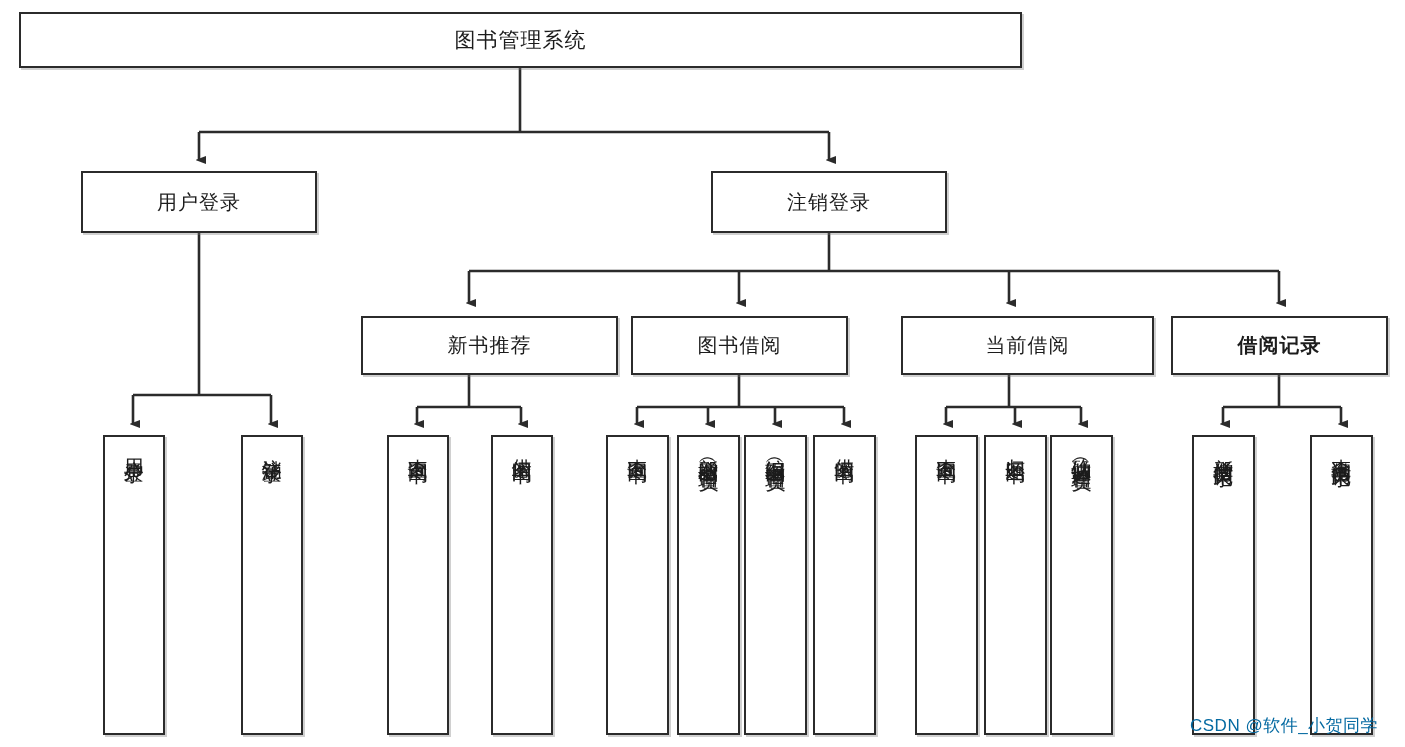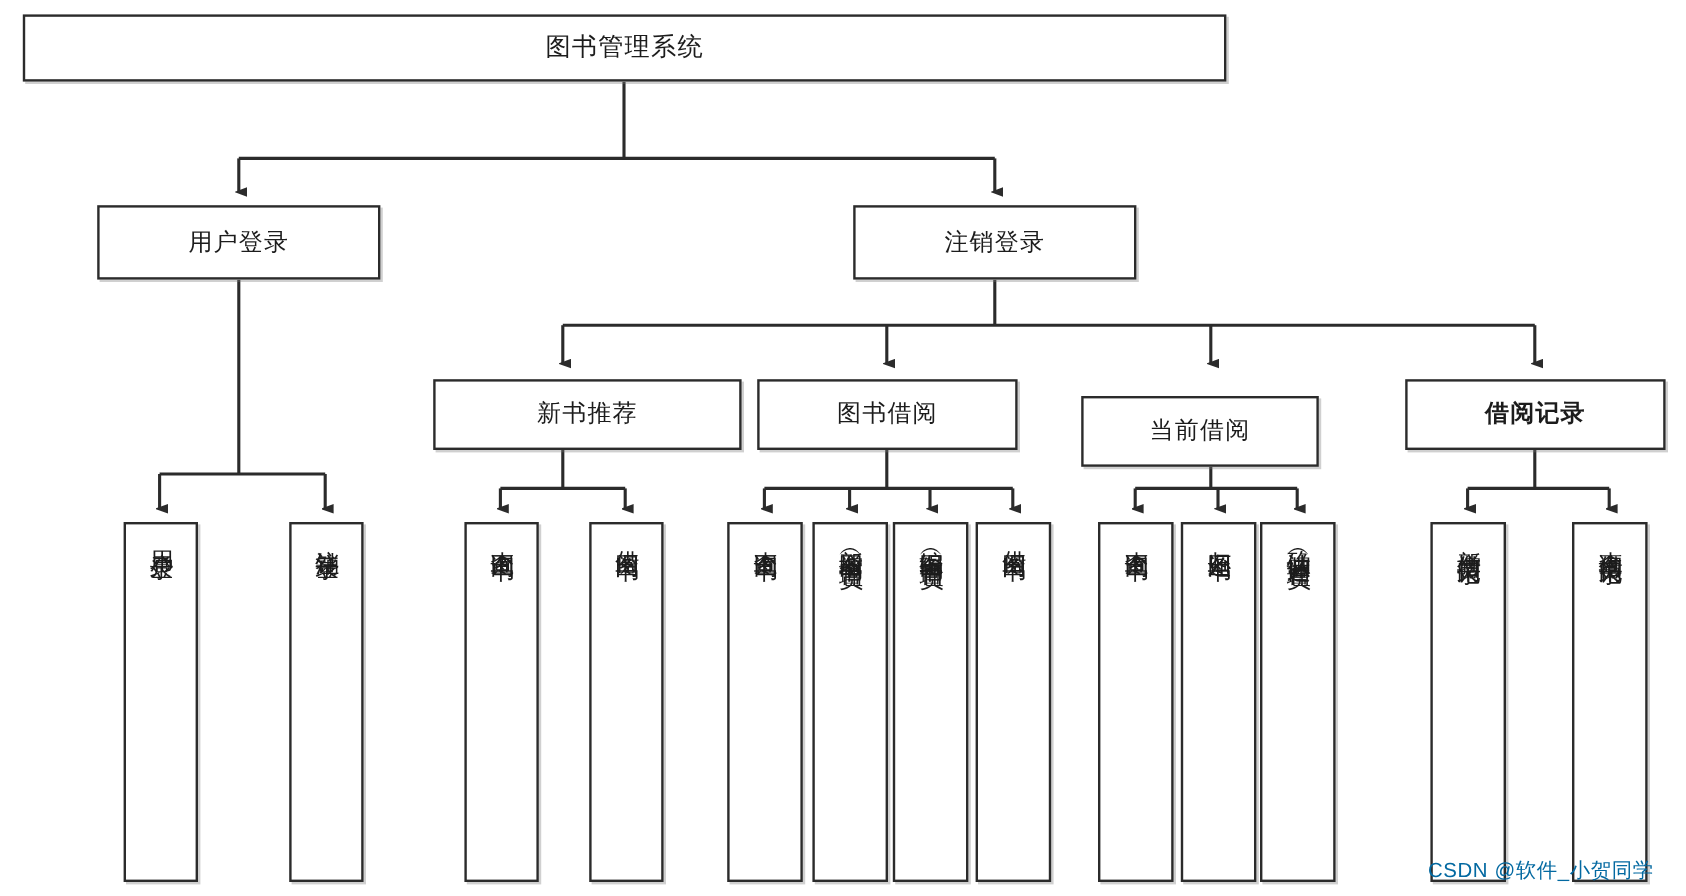--- a/index.html
+++ b/index.html
@@ -132,21 +132,21 @@
   <div class="node" style="left:711px; top:171px; width:236px; height:62px;">
     <span class="label">注销登录</span>
   </div>
 
   <div class="node" style="left:361px; top:316px; width:257px; height:59px;">
     <span class="label">新书推荐</span>
   </div>
   <div class="node" style="left:631px; top:316px; width:217px; height:59px;">
     <span class="label">图书借阅</span>
   </div>
-  <div class="node" style="left:901px; top:330px; width:198px; height:59px;">
+  <div class="node" style="left:901px; top:316px; width:253px; height:59px;">
     <span class="label">当前借阅</span>
   </div>
   <div class="node" style="left:1171px; top:316px; width:217px; height:59px;font-weight:bold;">
     <span class="label">借阅记录</span>
   </div>
 
   <div class="node leaf" style="left:103px; top:435px; width:62px; height:300px;">
     <span class="label">用户登录</span>
   </div>
   <div class="node leaf" style="left:241px; top:435px; width:62px; height:300px;">

